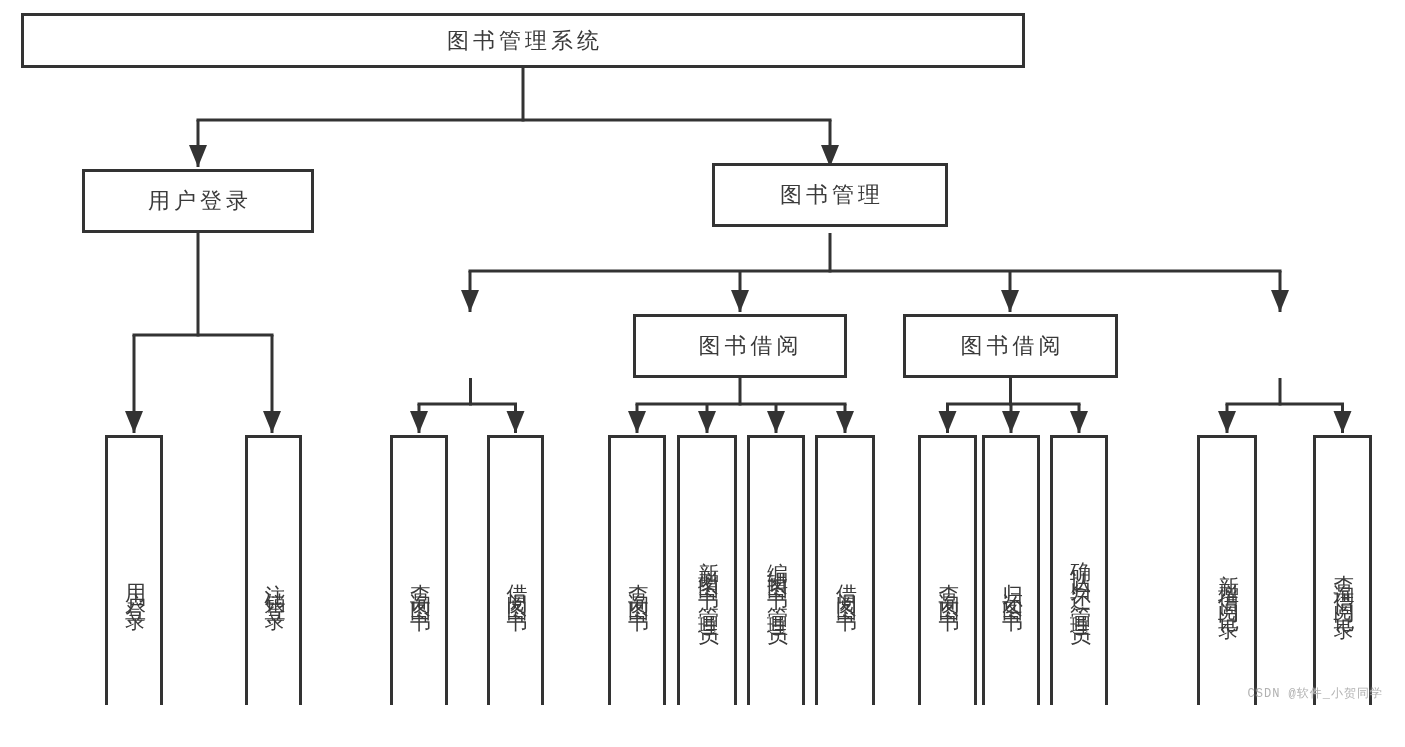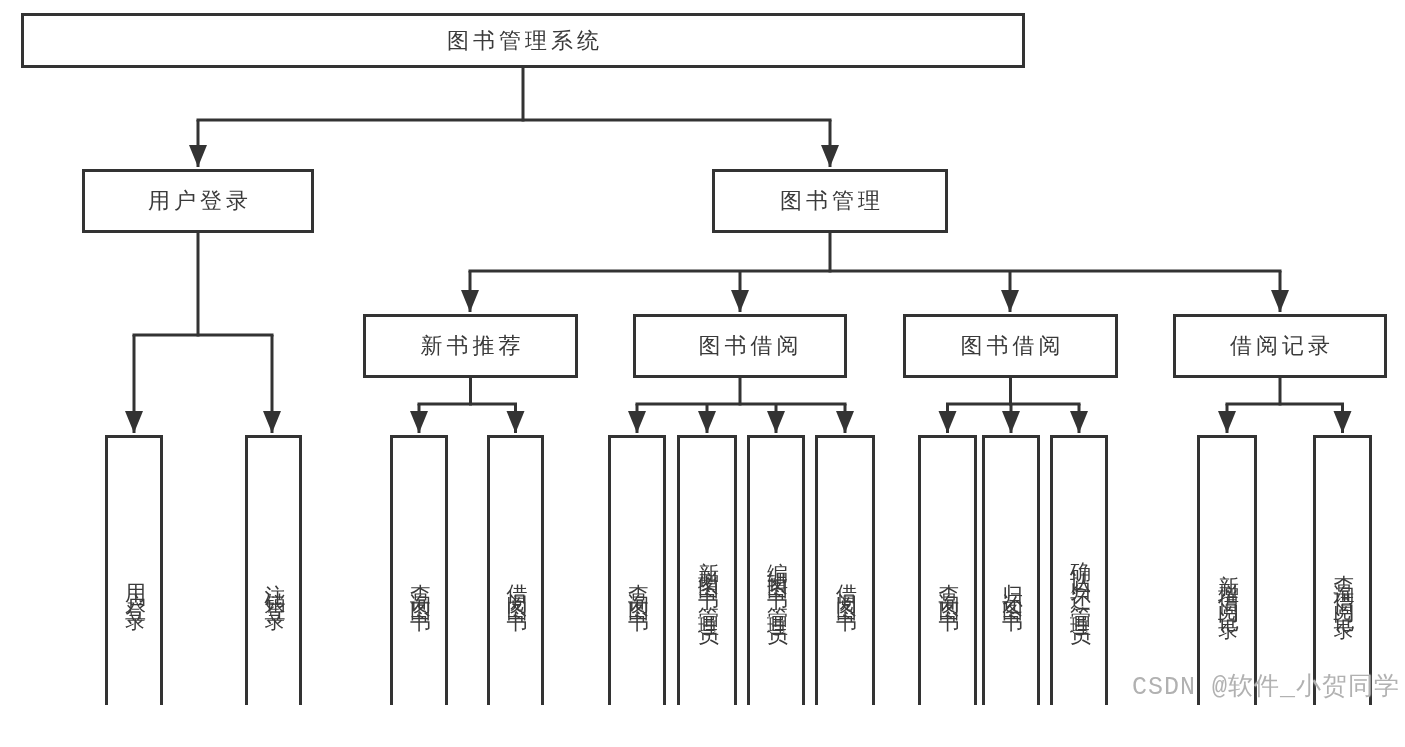--- a/index.html
+++ b/index.html
@@ -31,23 +31,23 @@
   .vlabel{
     writing-mode:vertical-rl;
     text-orientation:mixed;
     font-size:21px;
     line-height:1;
     letter-spacing:9px;
     white-space:nowrap;
   }
   .watermark{
     position:absolute;
-    right:5px;bottom:3px;
+    right:22px;bottom:3px;
     z-index:6;
-    font-size:25px;
+    font-size:12px;
     letter-spacing:1px;
     color:var(--watermark,#b1b1b1);
     text-shadow:0 0 2px #ffffff;
   }
 </style>
 </head>
 <body>
 
 <div class="canvas">
 
@@ -113,35 +113,29 @@
     </g>
   </svg>
 
   <div class="node" style="left:21px;top:13px;width:1004px;height:55px;">
     <span class="hlabel">图书管理系统</span>
   </div>
 
   <div class="node" style="left:82px;top:169px;width:232px;height:64px;">
     <span class="hlabel">用户登录</span>
   </div>
-  <div class="node" style="left:712px;top:169px;width:236px;height:64px;">
+  <div class="node" style="left:712px;top:163px;width:236px;height:64px;">
     <span class="hlabel">图书管理</span>
   </div>
 
-  <div class="node" style="left:363px;top:314px;width:215px;height:64px;">
-    <span class="hlabel">新书推荐</span>
-  </div>
   <div class="node" style="left:633px;top:314px;width:214px;height:64px;padding-left:17px;">
     <span class="hlabel">图书借阅</span>
   </div>
   <div class="node" style="left:903px;top:314px;width:215px;height:64px;">
     <span class="hlabel">图书借阅</span>
-  </div>
-  <div class="node" style="left:1173px;top:314px;width:214px;height:64px;">
-    <span class="hlabel">借阅记录</span>
   </div>
 
   <div class="node leaf" style="left:105px;width:58px;">
     <span class="vlabel">用户登录</span>
   </div>
   <div class="node leaf" style="left:245px;width:57px;">
     <span class="vlabel">注销登录</span>
   </div>
 
   <div class="node leaf" style="left:390px;width:58px;">

